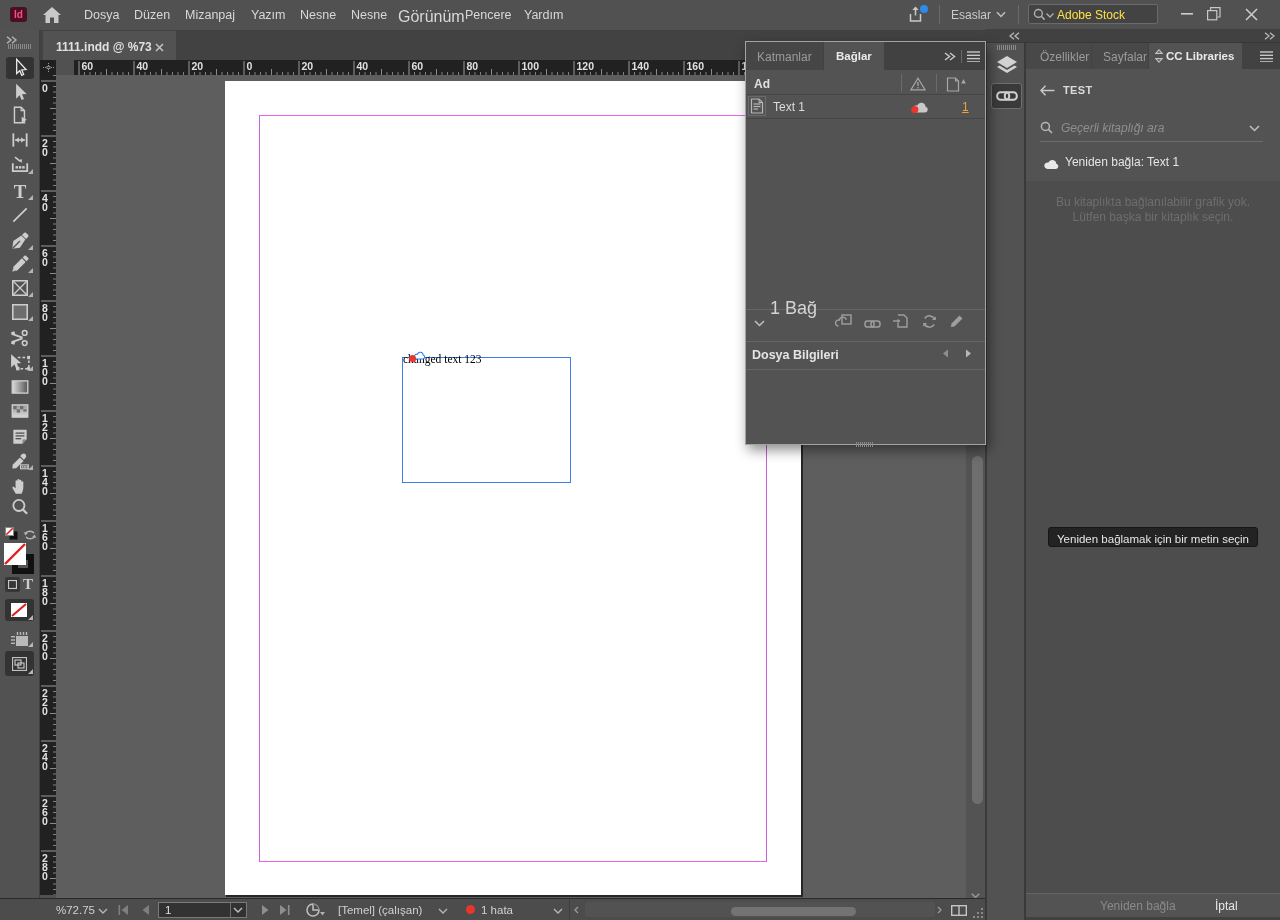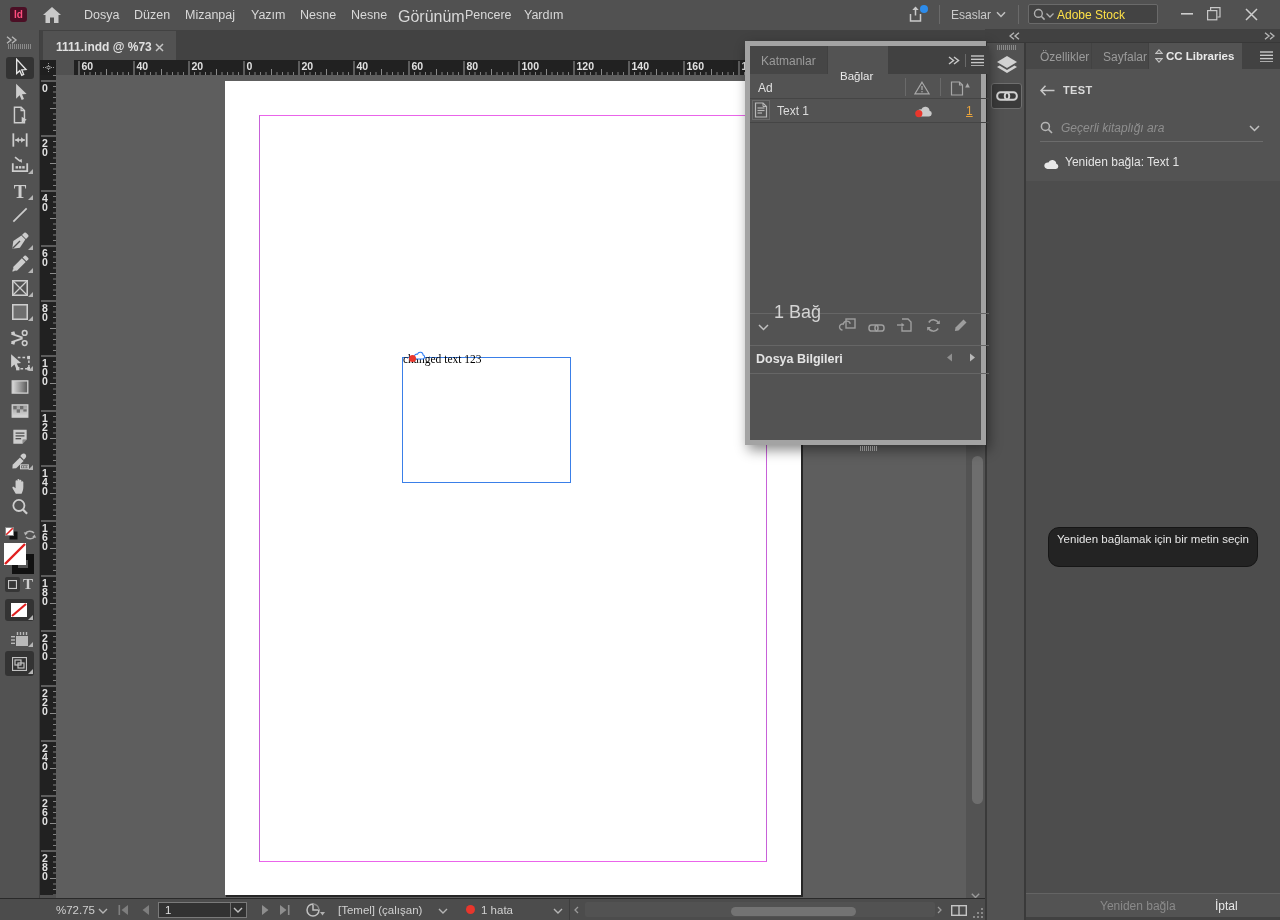--- a/index.html
+++ b/index.html
@@ -822,44 +822,45 @@
 <span class="abs" style="left:35px;top:78px;font-size:12px;font-style:italic;color:#8f8f8f">Geçerli kitaplığı ara</span>
 <svg class="abs" style="left:223px;top:82px" width="11" height="7" viewBox="0 0 11 7">
       <path d="M1 1 L5.5 5.5 L10 1" fill="none" stroke="#c0c0c0" stroke-width="1.5"></path>
     </svg>
 <div class="abs" style="left:14px;top:98px;width:223px;height:1px;background:#6c6c6c"></div>
 <div class="abs" style="left:16px;top:113px"><svg width="17" height="12" viewBox="0 0 17 12">
         <path d="M5.5 11 a3.3 3.3 0 1 1 .9-6.5 a4.1 4.1 0 0 1 7.9 1.2 a2.7 2.7 0 0 1-.4 5.3 Z" fill="#e8e8e8"></path>
       </svg></div>
 <span class="abs" style="left:39px;top:112px;font-size:12px;color:#e4e4e4">Yeniden bağla: Text 1</span>
 <div class="abs" style="left:0;top:138px;width:254px;height:712px;background:#4d4d4d"></div>
+<div class="abs" style="left:0;top:152px;width:254px;text-align:center;font-size:12px;color:#6e6e6e;line-height:14.5px">Bu kitaplıkta bağlanılabilir grafik yok.<br>Lütfen başka bir kitaplık seçin.</div>
 <div class="abs" style="left:0;top:850px;width:254px;height:23px;background:#535353;border-top:1px solid #646464"></div>
 <span class="abs" style="left:74px;top:856px;font-size:12px;color:#8a8a8a">Yeniden bağla</span>
 <span class="abs" style="left:189px;top:856px;font-size:12px;color:#e8e8e8">İptal</span>
 <div class="abs" style="left:0;top:874px;width:254px;height:3px;background:#414141"></div>
 </div>
-<div class="abs" style="left:745px;top:41px;width:241px;height:404px;background:#535353;border:5px solid #a3a3a3;box-shadow:3px 5px 12px rgba(0,0,0,.45)">
+<div class="abs" style="left:745px;top:41px;width:241px;height:404px;background:#535353;border:1px solid #a3a3a3;box-shadow:3px 5px 12px rgba(0,0,0,.45)">
 <div class="abs" style="left:0;top:0;width:239px;height:28px;background:#414141"></div>
 <div class="abs" style="left:0;top:0;width:77px;height:28px;background:#464646"></div>
 <div class="abs" style="left:78px;top:0;width:60px;height:28px;background:#535353"></div>
 <span class="abs" style="left:11px;top:8px;font-size:12px;color:#9b9b9b">Katmanlar</span>
-<span class="abs" style="left:90px;top:24px;font-size:11.5px;font-weight:normal;color:#eaeaea">Bağlar</span>
+<span class="abs" style="left:90px;top:8px;font-size:11.5px;font-weight:bold;color:#eaeaea">Bağlar</span>
 <svg class="abs" style="left:198px;top:10px" width="12" height="9" viewBox="0 0 12 9">
       <path d="M1 1 L5.5 4.5 L1 8 M6 1 L10.5 4.5 L6 8" fill="none" stroke="#c8c8c8" stroke-width="1.5"></path>
     </svg>
 <div class="abs" style="left:215px;top:8px;width:1px;height:13px;background:#6a6a6a"></div>
 <svg style="position:absolute;left:221px;top:9px" width="13" height="11" viewBox="0 0 13 11">
       <g stroke="#c8c8c8" stroke-width="1.4">
         <line x1="0" y1="1" x2="13" y2="1"></line>
         <line x1="0" y1="4.3" x2="13" y2="4.3"></line>
         <line x1="0" y1="7.6" x2="13" y2="7.6"></line>
         <line x1="0" y1="10.9" x2="13" y2="10.9"></line>
       </g>
     </svg>
-<span class="abs" style="left:8px;top:35px;font-size:12px;font-weight:normal;color:#e0e0e0">Ad</span>
+<span class="abs" style="left:8px;top:35px;font-size:12px;font-weight:bold;color:#e0e0e0">Ad</span>
 <div class="abs" style="left:155px;top:32px;width:1px;height:18px;background:#6a6a6a"></div>
 <div class="abs" style="left:164px;top:35px"><svg width="16" height="14" viewBox="0 0 16 14">
         <path d="M8 1.2 L15 12.8 H1 Z" fill="none" stroke="#a8a8a8" stroke-width="1.2"></path>
         <line x1="8" y1="5" x2="8" y2="9" stroke="#a8a8a8" stroke-width="1.3"></line>
         <circle cx="8" cy="10.8" r=".8" fill="#a8a8a8"></circle>
       </svg></div>
 <div class="abs" style="left:190px;top:32px;width:1px;height:18px;background:#6a6a6a"></div>
 <div class="abs" style="left:200px;top:35px"><svg width="20" height="15" viewBox="0 0 20 15">
         <path d="M1.5 1 h8 l3 3 v10 h-11 Z" fill="none" stroke="#a8a8a8" stroke-width="1.2"></path>
         <path d="M9.5 1 v3 h3" fill="none" stroke="#a8a8a8" stroke-width="1.1"></path>
@@ -928,12 +929,12 @@
         <rect x="4" y="0" width="1" height="5"></rect>
         <rect x="6" y="0" width="1" height="5"></rect>
         <rect x="8" y="0" width="1" height="5"></rect>
         <rect x="10" y="0" width="1" height="5"></rect>
         <rect x="12" y="0" width="1" height="5"></rect>
         <rect x="14" y="0" width="1" height="5"></rect>
         <rect x="16" y="0" width="1" height="5"></rect>
       </g>
     </svg>
 </div>
-<div class="abs" style="left:1048px;top:527px;height:40px;background:#232323;border:1px solid #161616;border-radius:11px;text-align:center;font-size:11.5px;color:#e6e6e6;line-height:22px;white-space:nowrap;padding:0 8px">Yeniden bağlamak için bir metin seçin</div>
+<div class="abs" style="left:1048px;top:527px;height:20px;background:#232323;border:1px solid #161616;border-radius:3px;text-align:center;font-size:11.5px;color:#e6e6e6;line-height:22px;white-space:nowrap;padding:0 8px">Yeniden bağlamak için bir metin seçin</div>
 </body></html>

